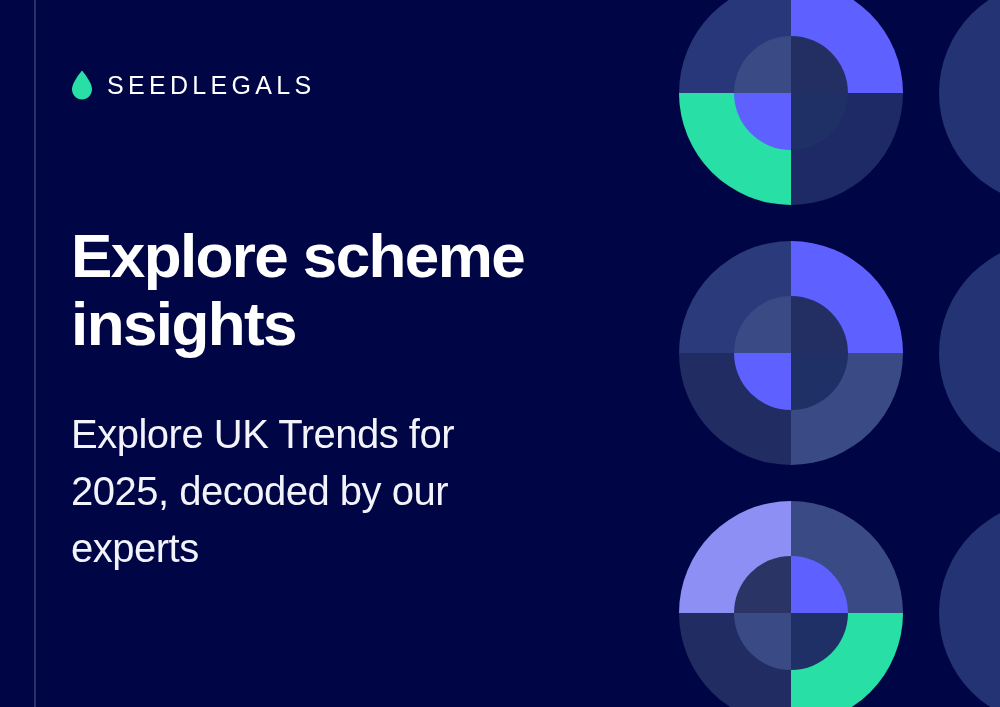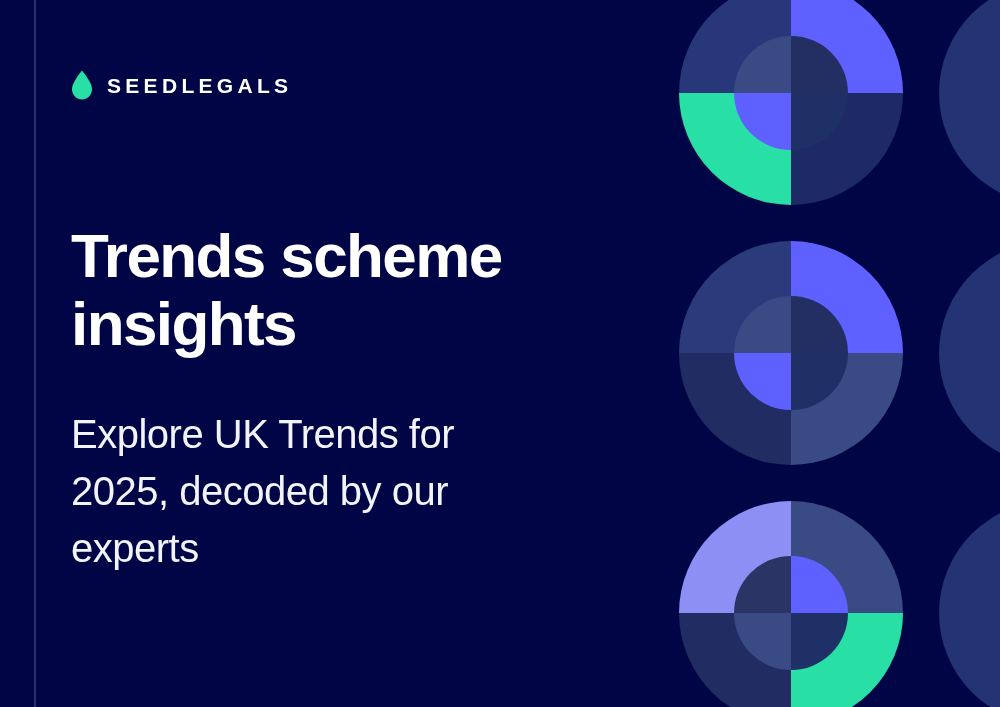--- a/index.html
+++ b/index.html
@@ -59,22 +59,22 @@
     align-items: center;
     gap: 14px;
   }
   #logo-mark {
     width: 22px;
     height: 30px;
     display: block;
   }
   #logo-word {
     color: #ffffff;
-    font-size: 21px;
-    font-weight: 700;
+    font-size: 25px;
+    font-weight: 400;
     letter-spacing: 4.3px;
     line-height: 1;
     white-space: nowrap;
   }
 
   
   #headline {
     position: absolute;
     top: 222px;
     left: 0;
@@ -152,18 +152,18 @@
 
   <div id="content">
 
     <div id="logo">
       <svg id="logo-mark" viewBox="0 0 22 30" aria-hidden="true">
         <path d="M11 0.5 C11 0.5 1 12.2 1 19.2 C1 24.9 5.5 29.5 11 29.5 C16.5 29.5 21 24.9 21 19.2 C21 12.2 11 0.5 11 0.5 Z" fill="#28E0A6"></path>
       </svg>
       <span id="logo-word">SEEDLEGALS</span>
     </div>
 
-    <h1 id="headline">Trends scheme insights</h1>
+    <h1 id="headline">Explore scheme insights</h1>
 
     <p id="subhead">Explore UK Trends for 2025, decoded by our experts</p>
 
   </div>
 </div>
 
 </body></html>

